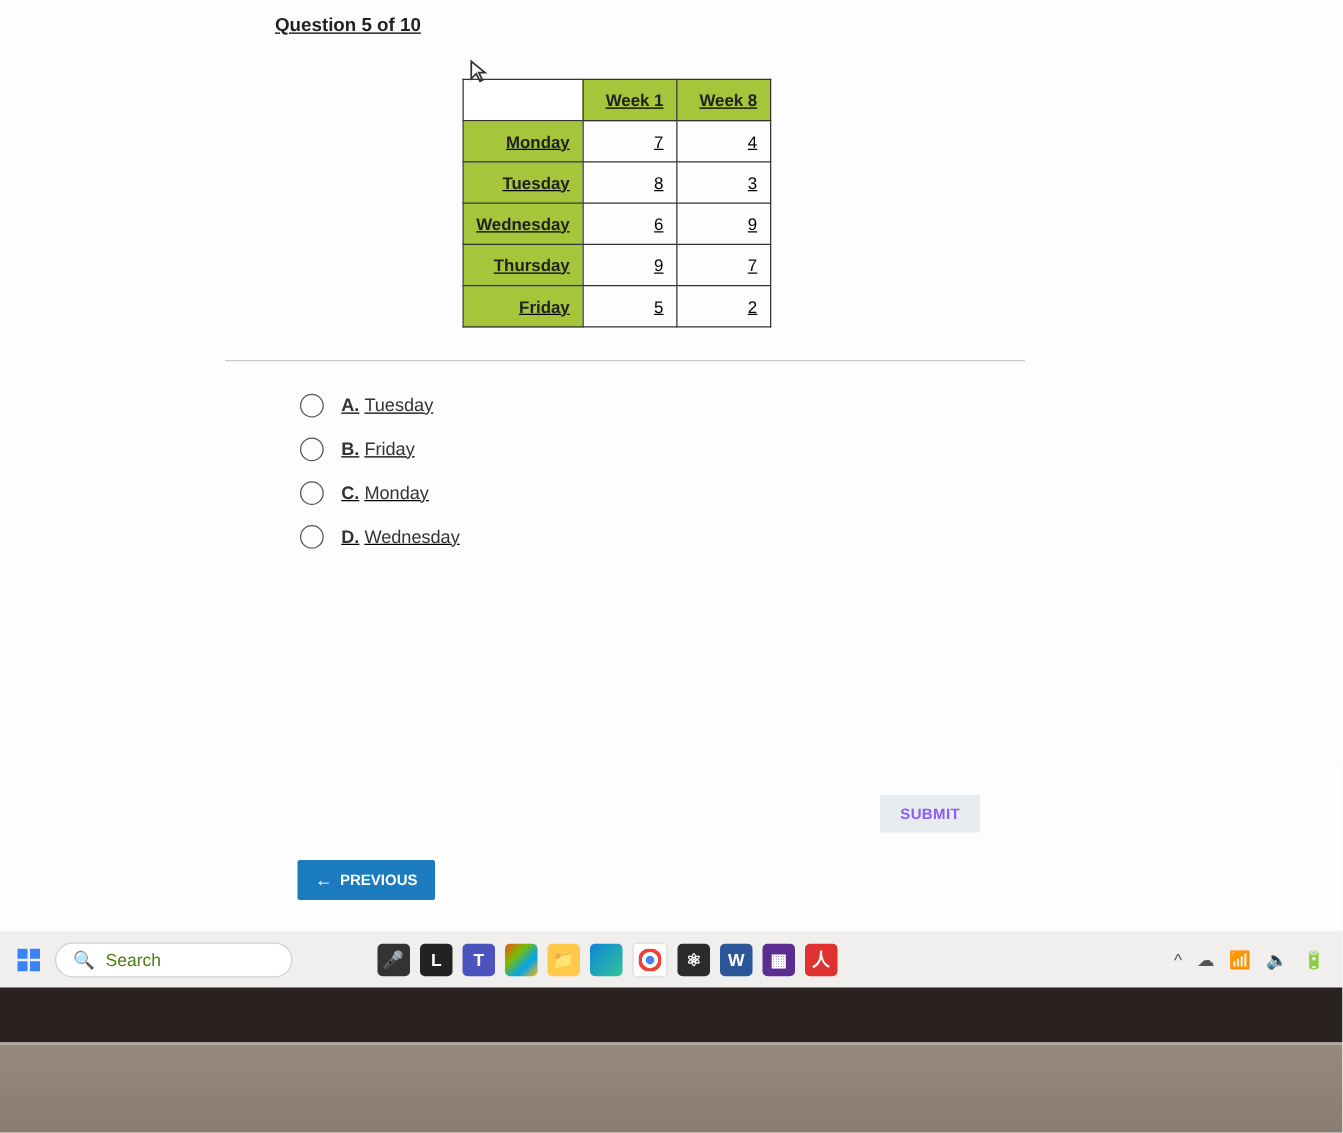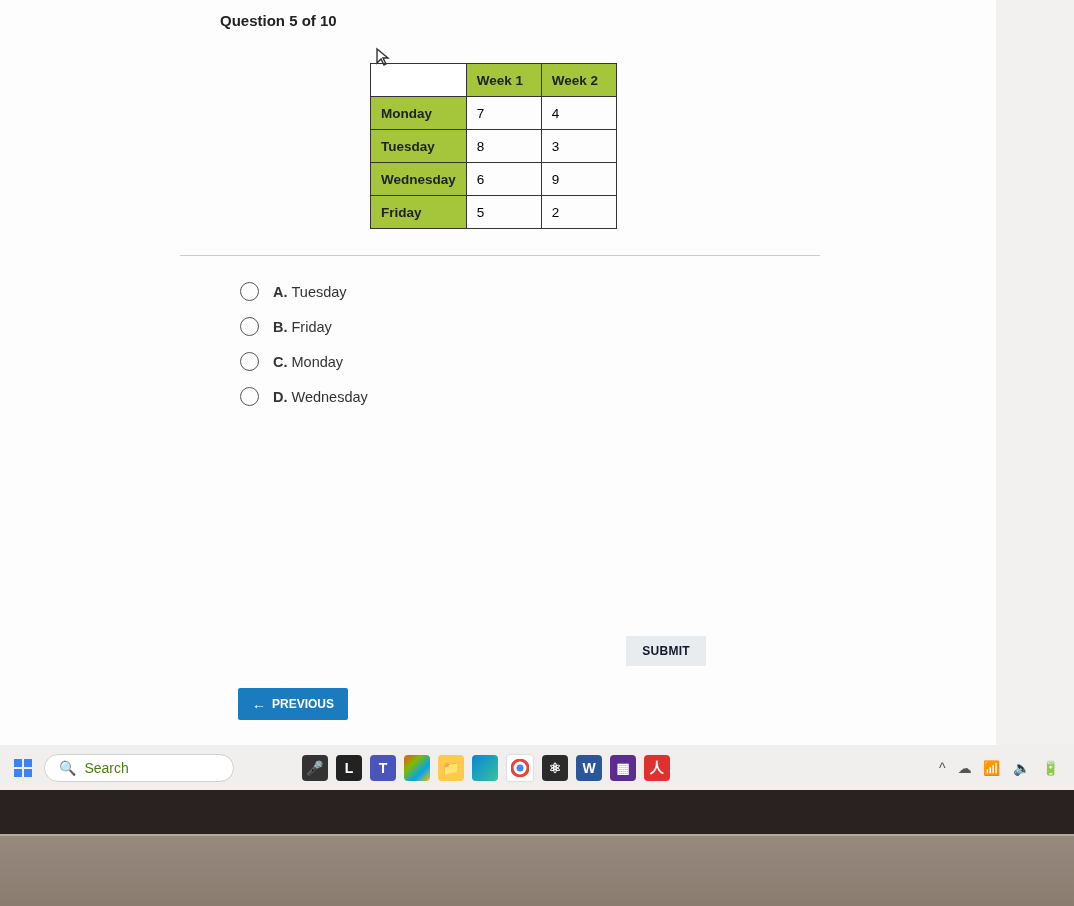--- a/index.html
+++ b/index.html
@@ -1,32 +1,32 @@
 <!DOCTYPE html>
 <html><head>
 <meta charset="utf-8">
 <style>
 body { margin:0; font-family: Arial, Helvetica, sans-serif; background:#f2f1ef; width:1074px; height:906px; overflow:hidden; position:relative; }
-.screen { background:#fdfdfd; width:996px; height:790px; position:relative; }
+.screen { background:#fdfdfd; width:1074px; height:790px; position:relative;text-decoration:underline; }
 .content { padding:12px 60px 0 220px; }
 .qnum { font-weight:bold; font-size:15px; color:#222; margin-bottom:14px; }
 .qtext { font-size:14.5px; color:#333; line-height:1.45; max-width:470px; margin-bottom:22px; }
 .cursor { position:relative; left:155px; top:4px; }
 .cursor svg { display:block; }
 .data-table { border-collapse:collapse; margin-left:150px; }
-.data-table th, .data-table td { border:1px solid #333; font-size:13.5px; text-align:left; padding:6px 10px; min-width:54px; height:20px; }
+.data-table th, .data-table td { border:1px solid #333; font-size:13.5px; text-align:right; padding:6px 10px; min-width:54px; height:20px; }
 .data-table th { background:#a5c63b; font-weight:bold; color:#222; }
 .data-table .row-head { background:#a5c63b; font-weight:bold; color:#222; }
 .data-table .corner { background:#fff; border-top:1px solid #333; border-left:1px solid #333; }
 .hr { border:none; border-top:1px solid #ccc; margin:26px 0 26px -40px; width:640px; }
 .answers { margin-left:20px; }
 .ans { display:flex; align-items:center; margin-bottom:16px; font-size:14.5px; color:#333; }
 .radio { width:17px; height:17px; border:1.6px solid #555; border-radius:50%; margin-right:14px; }
 .ans b { margin-right:4px; }
-.submit { position:absolute; right:290px; top:636px; background:#e8ecef; color:#0f172a; border:none; font-size:12px; padding:8px 16px; font-weight:600; letter-spacing:.3px; }
+.submit { position:absolute; right:290px; top:636px; background:#e8ecef; color:#8b5cf6; border:none; font-size:12px; padding:8px 16px; font-weight:600; letter-spacing:.3px; }
 .prev { position:absolute; left:238px; top:688px; background:#1a7bbf; color:#fff; border:none; padding:8px 14px; font-size:12px; font-weight:bold; border-radius:2px; display:flex; align-items:center; gap:6px; }
 .prev .arrow { font-size:14px; }
 .taskbar { position:absolute; top:745px; left:0; width:1074px; height:46px; background:#f0efed; display:flex; align-items:center; padding:0 14px; box-sizing:border-box; gap:8px; }
 .start-icon .g { width:18px; height:18px; display:grid; grid-template-columns:1fr 1fr; grid-template-rows:1fr 1fr; gap:2px; }
 .start-icon .g div { background:#3b82f6; }
 .search-box { display:flex; align-items:center; gap:8px; background:#fff; border:1px solid #d0d0d0; border-radius:18px; padding:5px 14px; width:160px; margin-left:4px; margin-right:60px; }
 .search-box .mag { color:#555; font-size:14px; }
 .search-box .ph { color:#4d7c0f; font-size:14px; }
 .ticon { width:26px; height:26px; border-radius:4px; display:flex; align-items:center; justify-content:center; font-size:14px; font-weight:bold; color:#fff; }
 .tray { margin-left:auto; display:flex; align-items:center; gap:12px; color:#555; font-size:14px; }
@@ -44,36 +44,41 @@
       <svg width="16" height="20" viewBox="0 0 16 20">
           <path d="M2 2 L2 16 L6 12 L9 18 L11 17 L8 11 L13 11 Z" fill="none" stroke="#333" stroke-width="1.4"></path>
         </svg>
     </div>
 
     <table class="data-table">
       <tbody>
           <tr>
         <th class="corner"></th>
         <th>Week 1</th>
-        <th>Week 2</th>
+        <th>Week 8</th>
       </tr>
       <tr>
         <td class="row-head">Monday</td>
         <td>7</td>
         <td>4</td>
       </tr>
       <tr>
         <td class="row-head">Tuesday</td>
         <td>8</td>
         <td>3</td>
       </tr>
       <tr>
         <td class="row-head">Wednesday</td>
         <td>6</td>
         <td>9</td>
+      </tr>
+      <tr>
+        <td class="row-head">Thursday</td>
+        <td>9</td>
+        <td>7</td>
       </tr>
       <tr>
         <td class="row-head">Friday</td>
         <td>5</td>
         <td>2</td>
       </tr>
     </tbody>
       </table>
 
     <hr class="hr">

